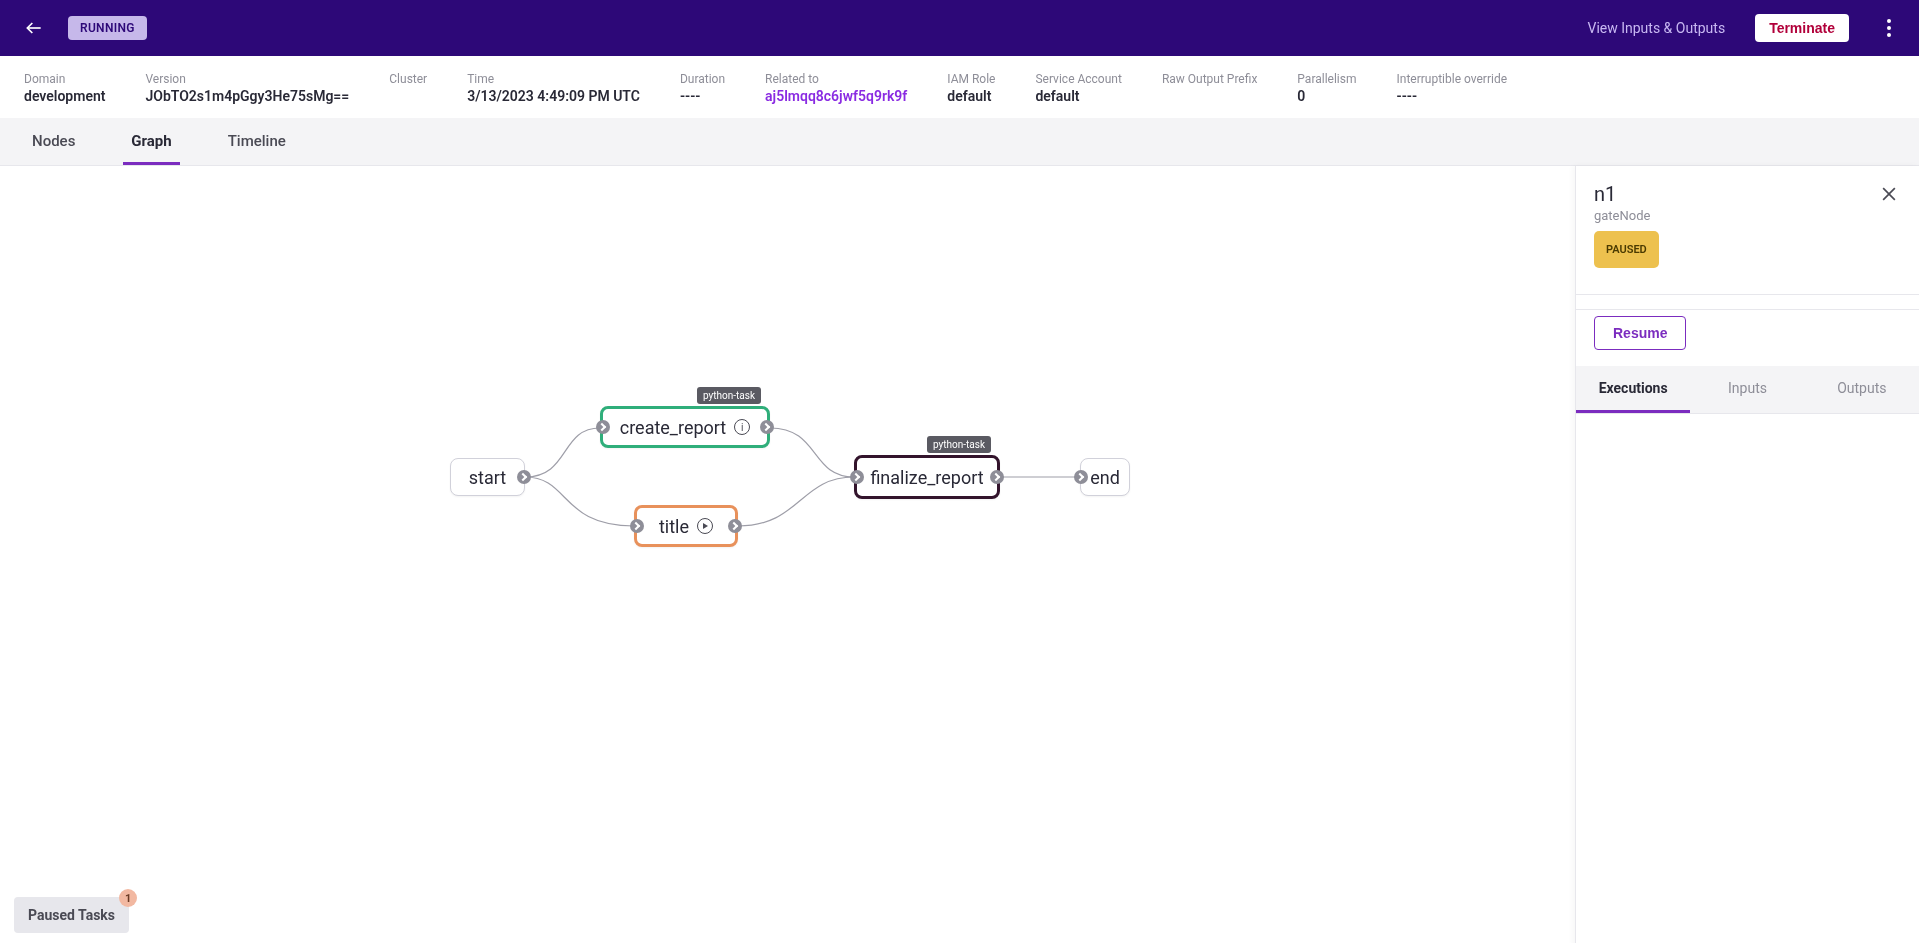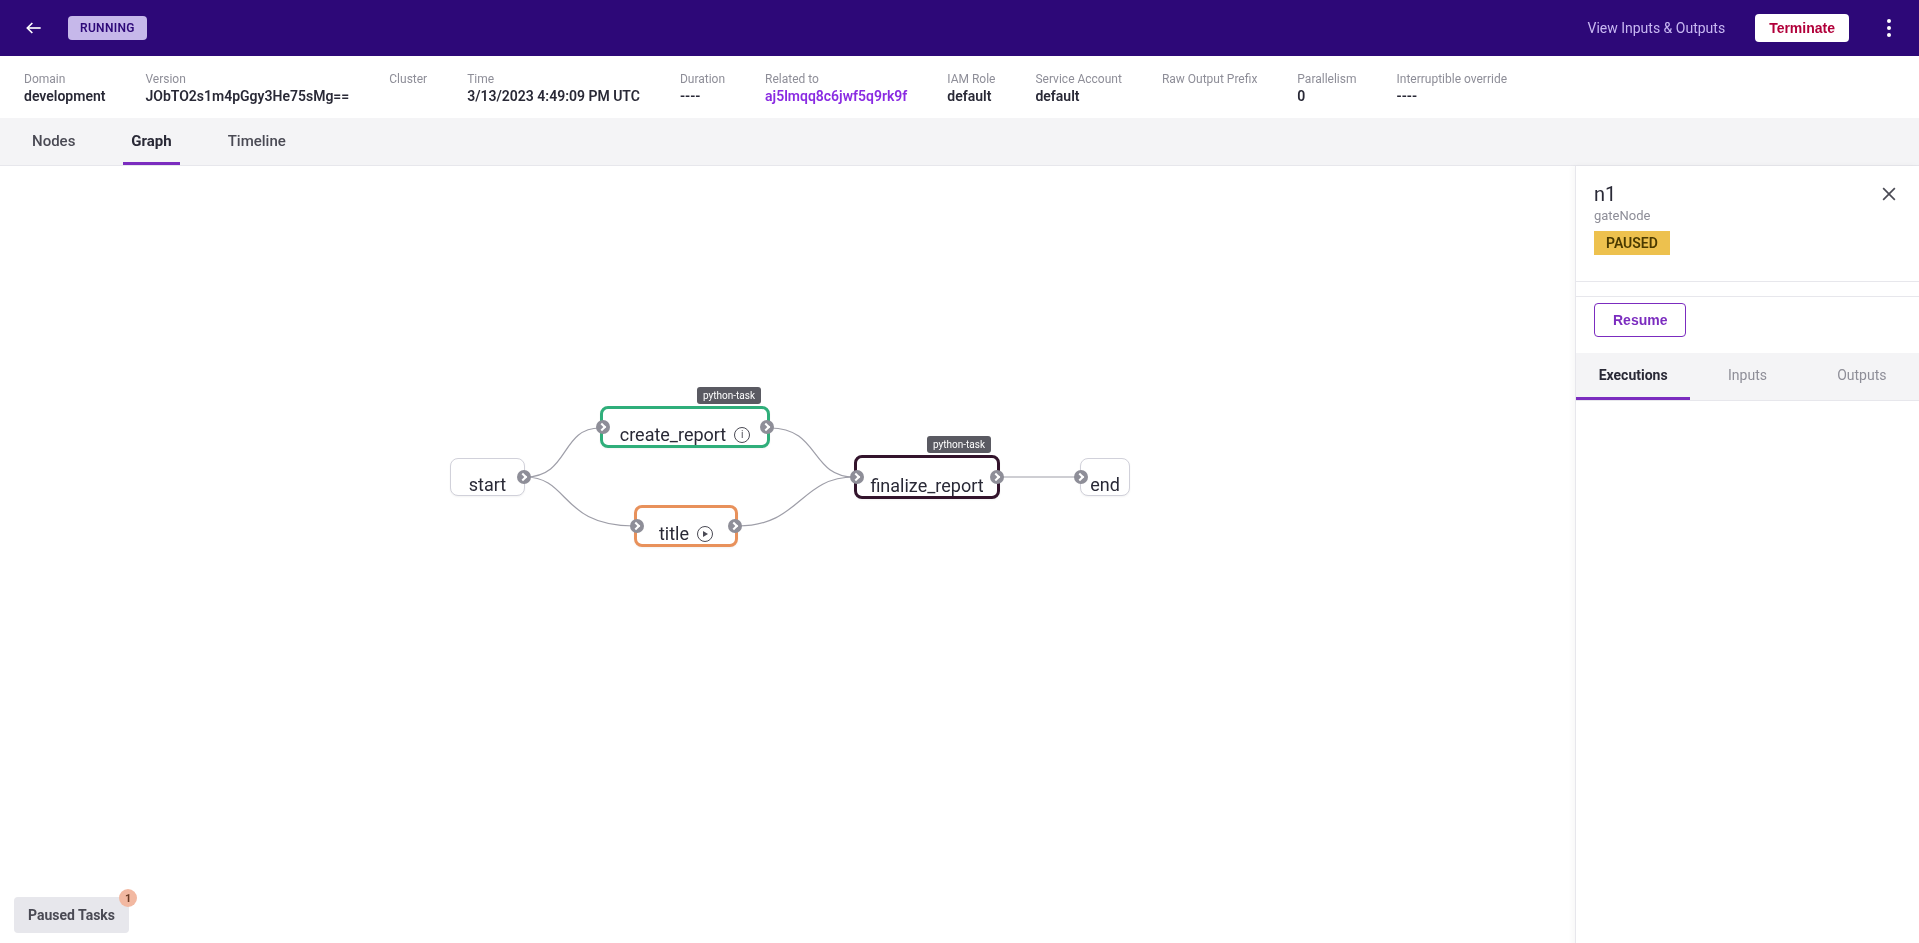--- a/index.html
+++ b/index.html
@@ -96,21 +96,21 @@
     background: var(--white);
   }
   .graph-canvas {
     position:absolute; left:0; top:0; right: 332px; bottom:0;
   }
   .graph-svg { position:absolute; left:0; top:0; width:100%; height:100%; }
 
   .gnode {
     position:absolute; background:var(--white);
     border: 1px solid var(--gray-300); border-radius: 8px;
-    display:flex; align-items:flex-end; justify-content:center;
+    display:flex; align-items:center; justify-content:center;
     font-size: 18px; color: var(--text);
     box-shadow: 0 1px 2px rgba(0,0,0,.05);
   }
   .gnode .inner { display:flex; align-items:center; gap:8px; }
   .gnode .port {
     position:absolute; width:14px; height:14px; border-radius:50%;
     background: var(--gray-500); top:50%; transform: translateY(-50%);
   }
   .gnode .port::after {
     content:""; position:absolute; width:4px; height:4px; border-top:2px solid #fff; border-right:2px solid #fff;
@@ -138,21 +138,21 @@
     display:flex; flex-direction:column;
     box-shadow: -2px 0 6px rgba(0,0,0,.04);
   }
   .rp-head { padding: 16px 18px 12px 18px; }
   .rp-title-row { display:flex; align-items:center; justify-content:space-between; }
   .rp-title { font-size:20px; font-weight:400; }
   .rp-close { cursor:pointer; color: var(--gray-700); width:24px; height:24px; display:flex; align-items:center; justify-content:center; }
   .rp-sub { color: var(--gray-500); font-size:13px; margin-top:2px; }
   .paused-badge {
     display:inline-block; background: var(--paused-bg); color: #4a3a00;
-    font-size:14px; font-weight:600; padding:4px 12px; border-radius:0; margin-top:8px;
+    font-size:11px; font-weight:600; padding:12px 12px; border-radius:5px; margin-top:8px;
   }
   .rp-sep { border-top:1px solid var(--gray-200); margin: 14px 0 0 0; }
   .rp-section { padding: 12px 18px; }
   .rp-label { color: var(--gray-500); font-size:11px; letter-spacing:.3px; }
   .rp-val { font-size:14px; font-weight:600; margin-top:1px; }
   .resume-btn {
     border:1px solid var(--purple); color:var(--purple); background:#fff;
     padding:8px 18px; border-radius:4px; font-weight:600; font-size:14px; cursor:pointer;
     margin: 6px 18px 16px 18px; align-self:flex-start;
   }

